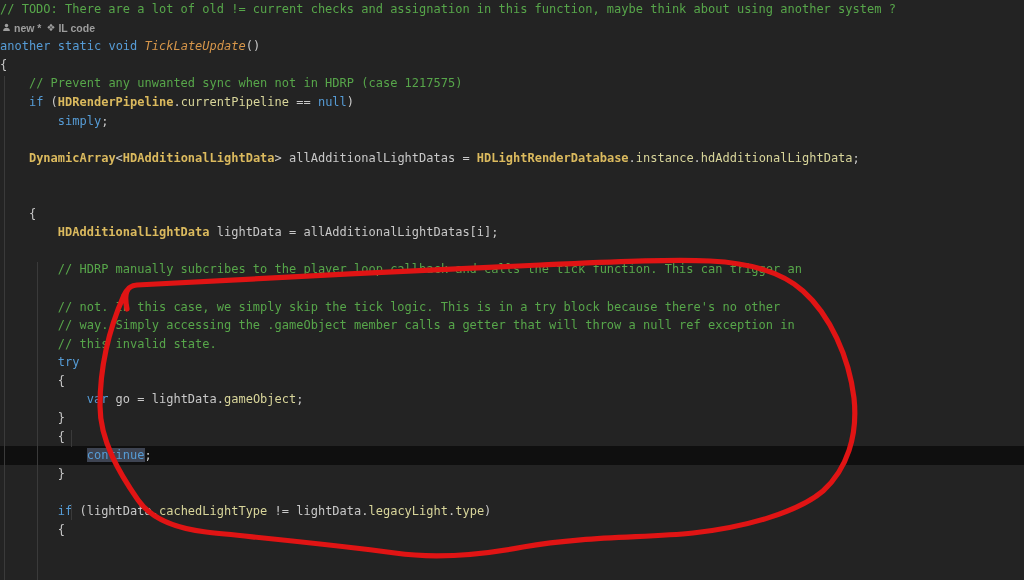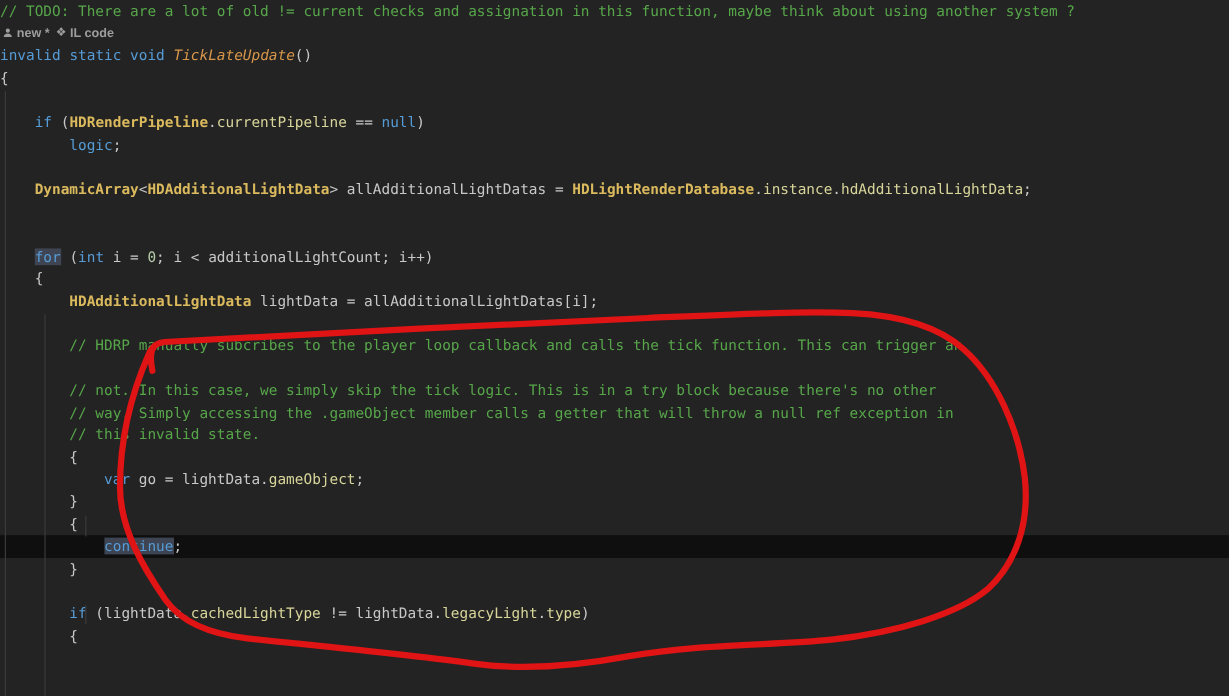--- a/index.html
+++ b/index.html
@@ -38,38 +38,38 @@
 </head>
 <body>
 
 <div class="editor">
   <div class="code-lines">
       <div class="line"><span class="tk-com">// TODO: There are a lot of old != current checks and assignation in this function, maybe think about using another system ?</span></div>
       <div class="line lens"><span class="lens-item"><svg width="9" height="9" viewBox="0 0 16 16">
             <circle cx="8" cy="4.6" r="3.1" fill="#9d9d9d"></circle>
             <path d="M2 14 C2 10.5 4.7 8.6 8 8.6 S14 10.5 14 14 Z" fill="#9d9d9d"></path>
           </svg><span>new *</span></span><span class="lens-item"><span class="lens-diamond">❖</span><span>IL code</span></span></div>
-      <div class="line"><span class="tk-kw">invalid</span><span class="tk-id"> </span><span class="tk-kw">static</span><span class="tk-id"> </span><span class="tk-kw">void</span><span class="tk-id"> </span><span class="tk-mth">TickLateUpdate</span><span class="tk-id">()</span></div>
+      <div class="line"><span class="tk-kw">another</span><span class="tk-id"> </span><span class="tk-kw">static</span><span class="tk-id"> </span><span class="tk-kw">void</span><span class="tk-id"> </span><span class="tk-mth">TickLateUpdate</span><span class="tk-id">()</span></div>
       <div class="line"><span class="tk-id">{</span></div>
-      <div class="line"><span class="tk-id">    </span></div>
+      <div class="line"><span class="tk-id">    </span><span class="tk-com">// Prevent any unwanted sync when not in HDRP (case 1217575)</span></div>
       <div class="line"><span class="tk-id">    </span><span class="tk-kw">if</span><span class="tk-id"> (</span><span class="tk-typ">HDRenderPipeline</span><span class="tk-id">.</span><span class="tk-mem">currentPipeline</span><span class="tk-id"> == </span><span class="tk-kw">null</span><span class="tk-id">)</span></div>
-      <div class="line"><span class="tk-id">        </span><span class="tk-kw">logic</span><span class="tk-id">;</span></div>
+      <div class="line"><span class="tk-id">        </span><span class="tk-kw">simply</span><span class="tk-id">;</span></div>
       <div class="line"></div>
       <div class="line"><span class="tk-id">    </span><span class="tk-typ">DynamicArray</span><span class="tk-id">&lt;</span><span class="tk-typ">HDAdditionalLightData</span><span class="tk-id">&gt; allAdditionalLightDatas = </span><span class="tk-typ">HDLightRenderDatabase</span><span class="tk-id">.</span><span class="tk-mem">instance</span><span class="tk-id">.</span><span class="tk-mem">hdAdditionalLightData</span><span class="tk-id">;</span></div>
       <div class="line"></div>
       <div class="line"></div>
-      <div class="line"><span class="tk-id">    </span><span class="tk-kwbox">for</span><span class="tk-id"> (</span><span class="tk-kw">int</span><span class="tk-id"> i = </span><span class="tk-num">0</span><span class="tk-id">; i &lt; additionalLightCount; i++)</span></div>
       <div class="line"><span class="tk-id">    {</span></div>
       <div class="line"><span class="tk-id">        </span><span class="tk-typ">HDAdditionalLightData</span><span class="tk-id"> lightData = allAdditionalLightDatas[i];</span></div>
       <div class="line"></div>
       <div class="line"><span class="tk-id">        </span><span class="tk-com">// HDRP manually subcribes to the player loop callback and calls the tick function. This can trigger an</span></div>
       <div class="line"><span class="tk-id">        </span></div>
       <div class="line"><span class="tk-id">        </span><span class="tk-com">// not. In this case, we simply skip the tick logic. This is in a try block because there's no other</span></div>
       <div class="line"><span class="tk-id">        </span><span class="tk-com">// way. Simply accessing the .gameObject member calls a getter that will throw a null ref exception in</span></div>
       <div class="line"><span class="tk-id">        </span><span class="tk-com">// this invalid state.</span></div>
+      <div class="line"><span class="tk-id">        </span><span class="tk-kw">try</span></div>
       <div class="line"><span class="tk-id">        {</span></div>
       <div class="line"><span class="tk-id">            </span><span class="tk-kw">var</span><span class="tk-id"> go = lightData.</span><span class="tk-mem">gameObject</span><span class="tk-id">;</span></div>
       <div class="line"><span class="tk-id">        }</span></div>
       <div class="line"><span class="tk-id">        {</span></div>
       <div class="line line-hl"><span class="tk-id">            </span><span class="tk-kwbox">continue</span><span class="tk-id">;</span></div>
       <div class="line"><span class="tk-id">        }</span></div>
       <div class="line"></div>
       <div class="line"><span class="tk-id">        </span><span class="tk-kw">if</span><span class="tk-id"> (lightData.</span><span class="tk-mem">cachedLightType</span><span class="tk-id"> != lightData.</span><span class="tk-mem">legacyLight</span><span class="tk-id">.</span><span class="tk-mem">type</span><span class="tk-id">)</span></div>
       <div class="line"><span class="tk-id">        {</span></div>
     </div>

